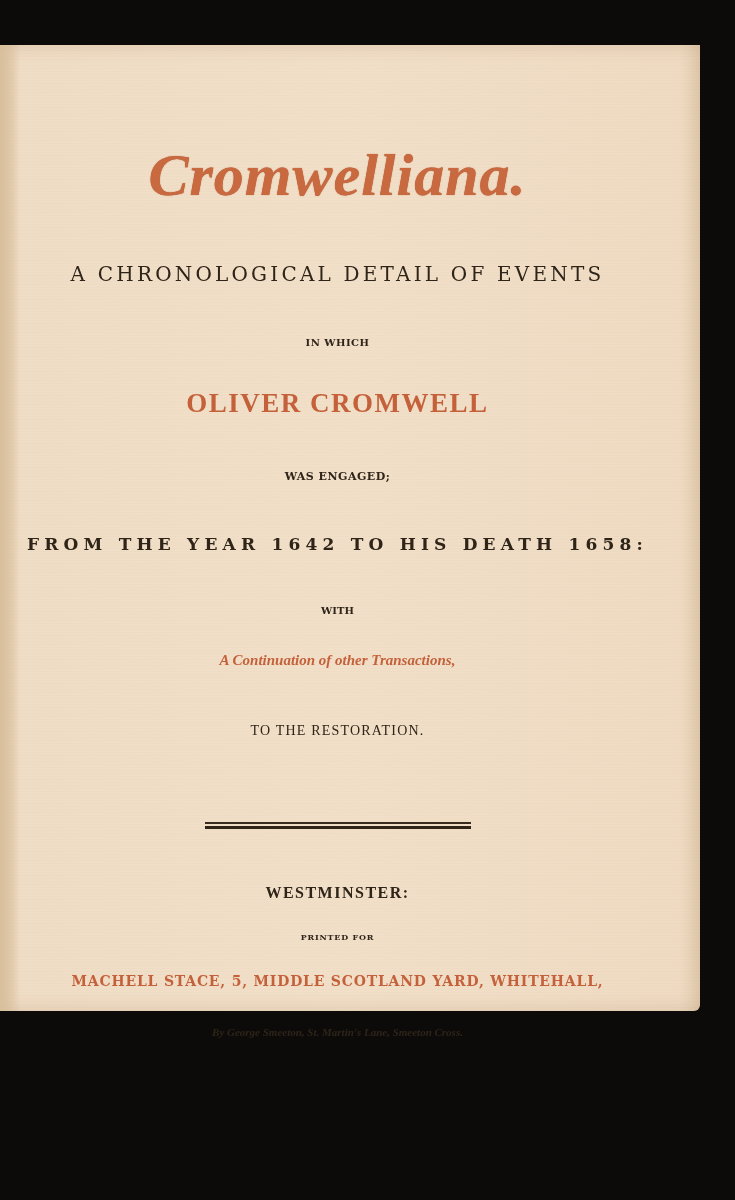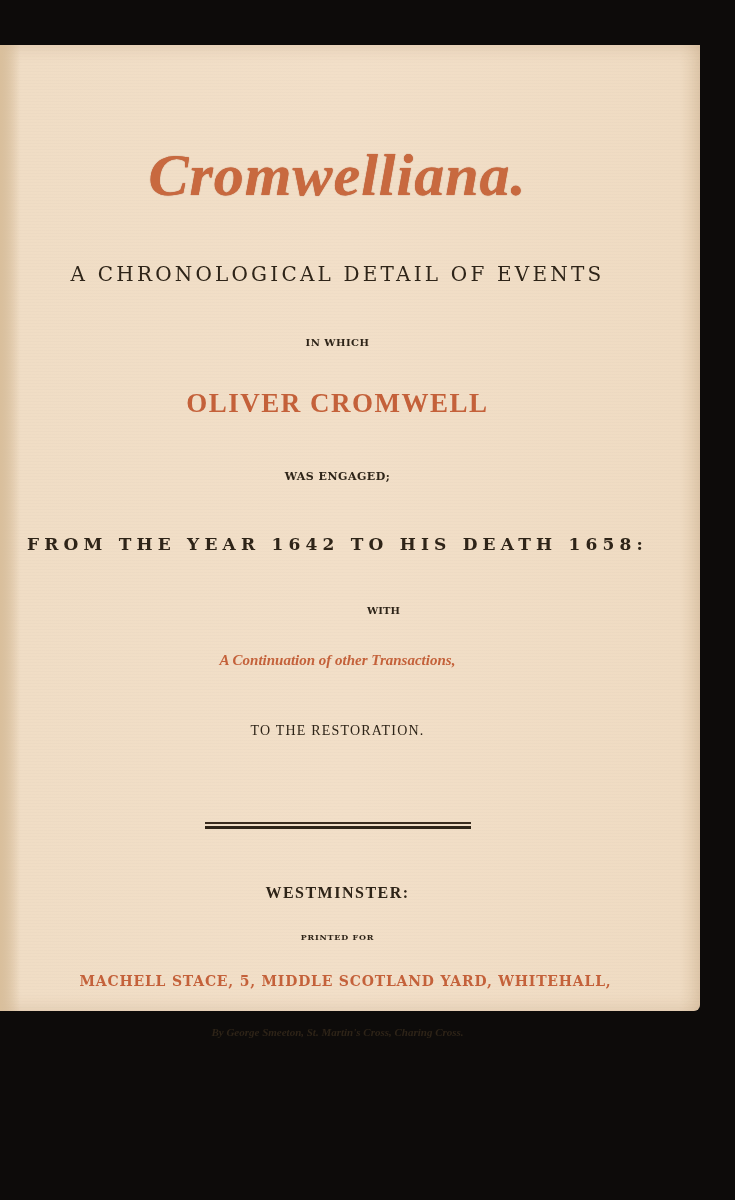--- a/index.html
+++ b/index.html
@@ -34,31 +34,31 @@
       top: 96px; font-size: 60px; font-weight: bold; font-style: italic;
       letter-spacing: 1px; color: #c8693f;
       font-family: "Liberation Serif", serif;
       text-shadow: 0 0 1px #a84d2a;
     }
     .subtitle { top: 217px; font-size: 20px; font-weight: normal; letter-spacing: 3.2px; }
     .inwhich { top: 292px; font-size: 10px; font-weight: bold; letter-spacing: 0.5px; }
     .name { top: 343px; font-size: 27px; font-weight: bold; letter-spacing: 1.5px; font-family: "Liberation Serif", serif; }
     .engaged { top: 425px; font-size: 11px; font-weight: bold; letter-spacing: 0.5px; }
     .years { top: 489px; font-size: 17px; font-weight: bold; letter-spacing: 5.2px; }
-    .with { top: 560px; font-size: 10px; font-weight: bold; padding-left: 46px; }
+    .with { top: 560px; font-size: 10px; font-weight: bold; }
     .continuation { top: 607px; font-size: 15px; font-weight: bold; font-style: italic; font-family: "Liberation Serif", serif; }
     .restoration { top: 678px; font-size: 14px; letter-spacing: 1.2px; font-family: "Liberation Serif", serif; }
     .rule {
       position: absolute; left: 205px; top: 777px; width: 266px; height: 8px;
     }
     .rule .r1 { position: absolute; left: 0; right: 0; top: 0; height: 2px; background: #3a2c1e; }
     .rule .r2 { position: absolute; left: 0; right: 0; top: 4px; height: 3px; background: #2e2418; }
     .westminster { top: 839px; font-size: 16px; font-weight: bold; letter-spacing: 1.5px; font-family: "Liberation Serif", serif; }
     .printed { top: 887px; font-size: 8px; font-weight: bold; letter-spacing: 0.8px; }
-    .publisher { top: 928px; font-size: 14px; font-weight: bold; letter-spacing: 0.8px; padding-left: 8px; }
+    .publisher { top: 928px; font-size: 14px; font-weight: bold; letter-spacing: 0.8px; }
     .printer { top: 981px; font-size: 11px; font-weight: bold; font-style: italic; font-family: "Liberation Serif", serif; }
     .year { top: 1034px; font-size: 17px; letter-spacing: 1px; font-family: "Liberation Serif", serif; }
   </style>
 </head>
 <body>
 
 <div class="page">
   <div class="gutter"></div>
 
   <div class="line title">Cromwelliana.</div>
@@ -72,14 +72,14 @@
   <div class="line restoration dark">TO THE RESTORATION.</div>
 
   <div class="rule">
     <div class="r1"></div>
     <div class="r2"></div>
   </div>
 
   <div class="line westminster dark">WESTMINSTER:</div>
   <div class="line printed dark">PRINTED FOR</div>
   <div class="line publisher red">MACHELL STACE, 5, MIDDLE SCOTLAND YARD, WHITEHALL,</div>
-  <div class="line printer dark">By George Smeeton, St. Martin's Cross, Charing Cross.</div>
+  <div class="line printer dark">By George Smeeton, St. Martin's Lane, Smeeton Cross.</div>
 </div>
 
 </body></html>

